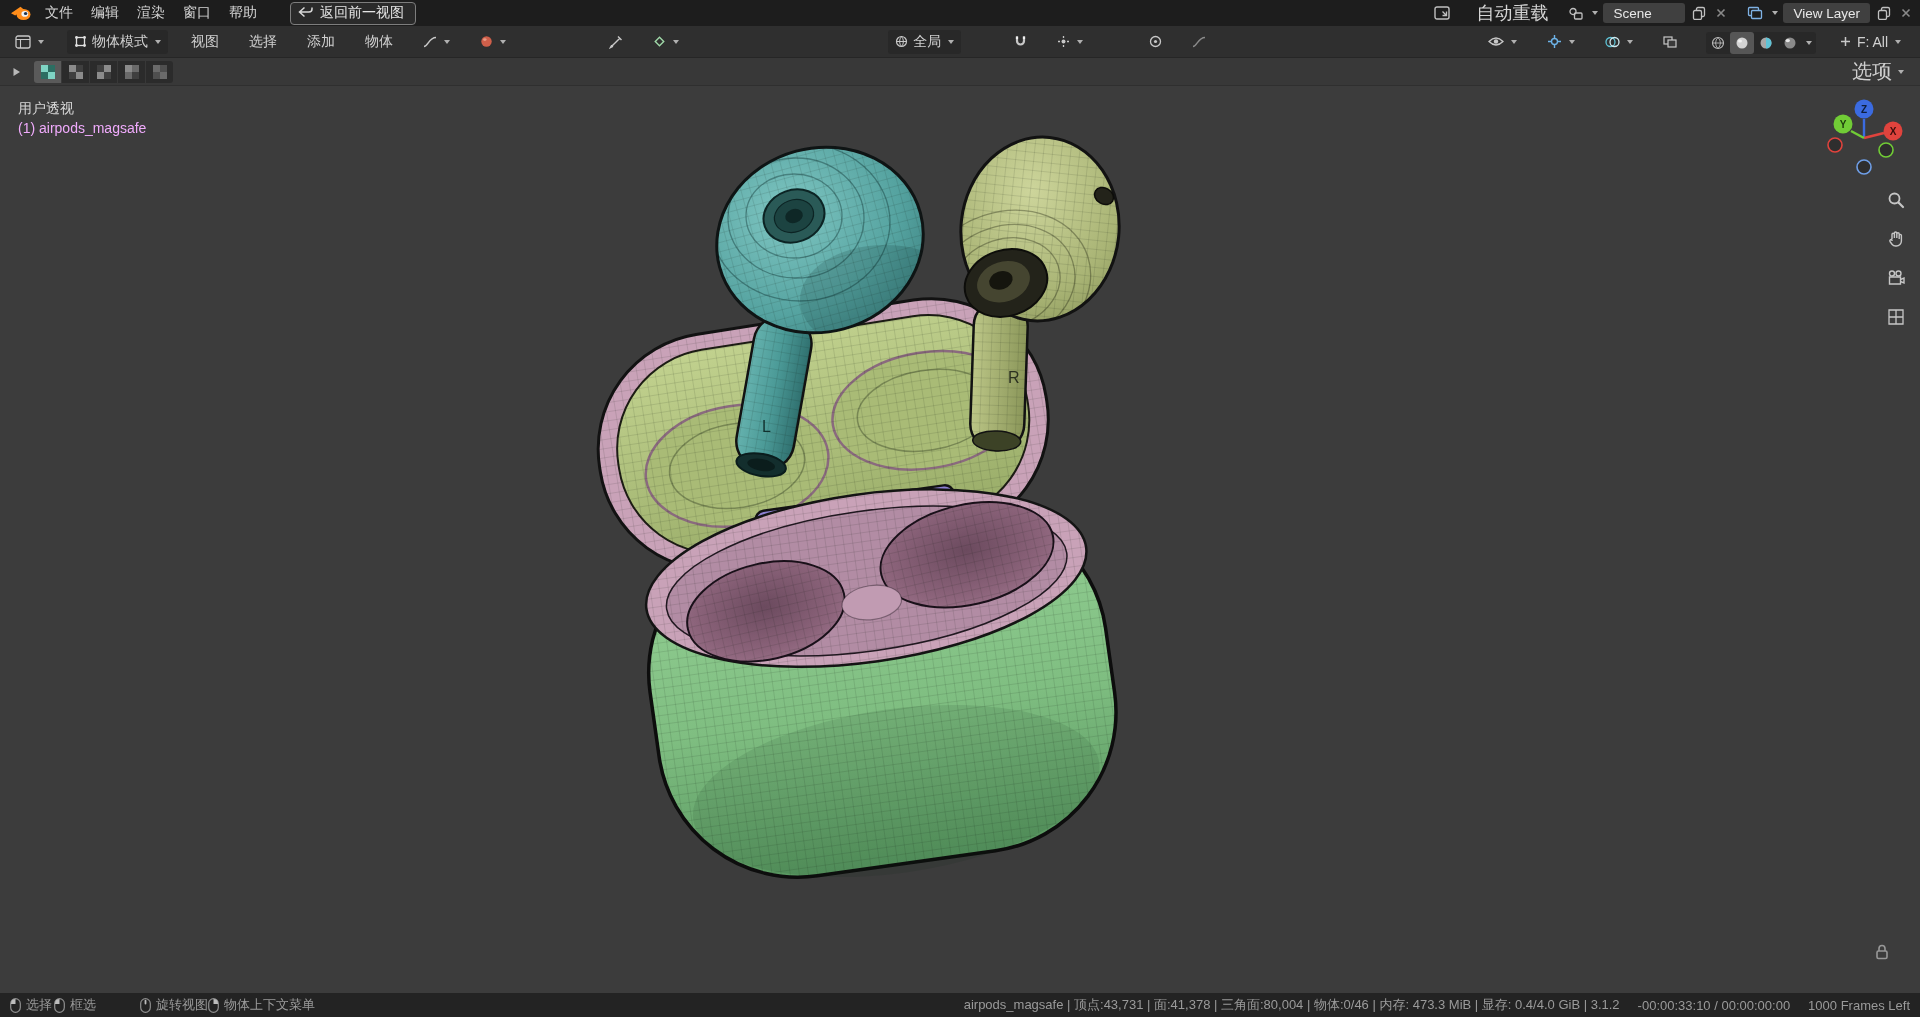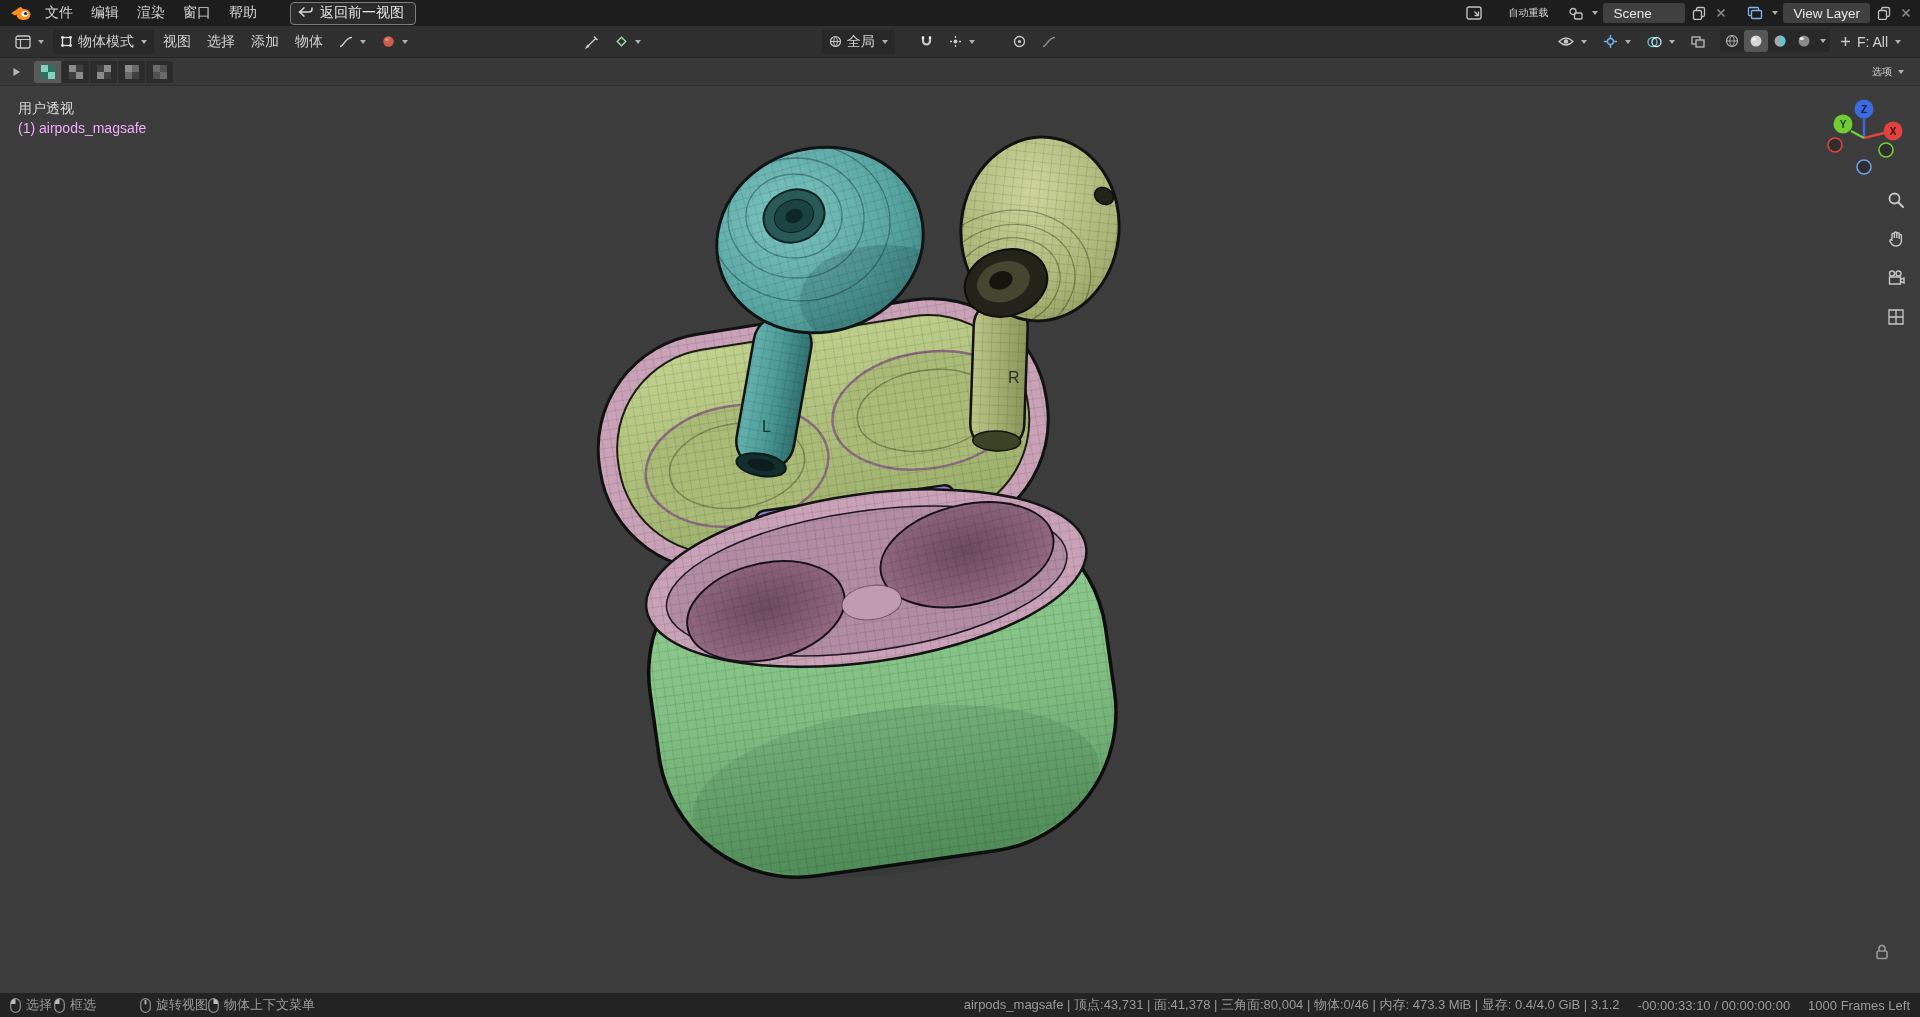--- a/index.html
+++ b/index.html
@@ -19,33 +19,33 @@
     height:20px;padding:0 6px}
   .field-text{color:#e8e8e8;font-size:13.5px;padding:0 4px;min-width:70px}
   .caret{width:0;height:0;border-left:3.5px solid transparent;border-right:3.5px solid transparent;
     border-top:4.5px solid #b0b0b0;margin-left:2px;flex:none}
   .ibtn{display:flex;align-items:center;justify-content:center;padding:2px;border-radius:3px}
 
   
   .vp-header{position:absolute;top:26px;left:0;right:0;height:32px;background:#2f2f2f;
     border-bottom:1px solid #262626;display:flex;align-items:center;padding:0 8px;
     font-size:14px;color:#d0d0d0;z-index:30}
-  .vgroup{display:flex;align-items:flex-start;gap:2px}
+  .vgroup{display:flex;align-items:flex-end;gap:16px}
   .hbtn{display:flex;align-items:center;gap:5px;height:24px;padding:0 7px;border-radius:3px}
   .hbtn.dd{background:#282828}
   .spacer1{flex:1}
   .spacer2{flex:3}
   .shade-group{display:flex;align-items:center;background:#282828;border-radius:3px;margin-left:6px}
   .shade-btn{width:24px;height:22px;display:flex;align-items:center;justify-content:center;border-radius:3px}
   .shade-btn.active{background:#565656}
 
   
   .tool-row{position:absolute;top:58px;left:0;right:0;height:28px;background:#383838;
     border-bottom:1px solid #2f2f2f;display:flex;align-items:center;padding:0 8px;
-    font-size:10px;color:#d0d0d0;z-index:25}
+    font-size:20px;color:#d0d0d0;z-index:25}
   .selmode{display:flex;gap:1px;margin-left:10px}
   .selbtn{width:27px;height:22px;background:#2b2b2b;display:flex;align-items:center;justify-content:center}
   .selbtn.active{background:#5a5a5a}
   .selbtn:first-child{border-radius:3px 0 0 3px}
   .selbtn:last-child{border-radius:0 3px 3px 0}
   .options-btn{margin-left:auto;display:flex;align-items:center;gap:4px;padding:2px 8px;border-radius:3px}
 
   
   .scene{position:absolute;inset:0;z-index:1}
   .vp-label{position:absolute;left:18px;top:98px;z-index:10;font-size:14px;color:#d8d8d8;line-height:20px}
@@ -228,21 +228,21 @@
     </button>
 
     <div class="tb-right">
       <span class="ibtn">
         <svg width="16" height="14">
             <rect x="1" y="1" width="14" height="12" rx="2" fill="none" stroke="#c0c0c0" stroke-width="1.4"></rect>
             <path d="M8.5 5.5 L12.5 9.5 M12.5 5.5 v4 h-4" stroke="#c0c0c0" fill="none" stroke-width="1.3"></path>
           </svg>
       </span>
       <span style="width:14px"></span>
-      <span style="font-size:10px">自动重载</span>
+      <span style="font-size:18px">自动重载</span>
       <span style="width:8px"></span>
       <span class="ibtn">
         <svg width="15" height="13">
             <circle cx="5" cy="4.5" r="3" fill="none" stroke="#c0c0c0" stroke-width="1.3"></circle>
             <rect x="6.5" y="6" width="7.5" height="6" rx="1" fill="none" stroke="#c0c0c0" stroke-width="1.3"></rect>
           </svg>
       </span>
       <span class="caret"></span>
       <div class="field">
         <span class="field-text">Scene</span>

